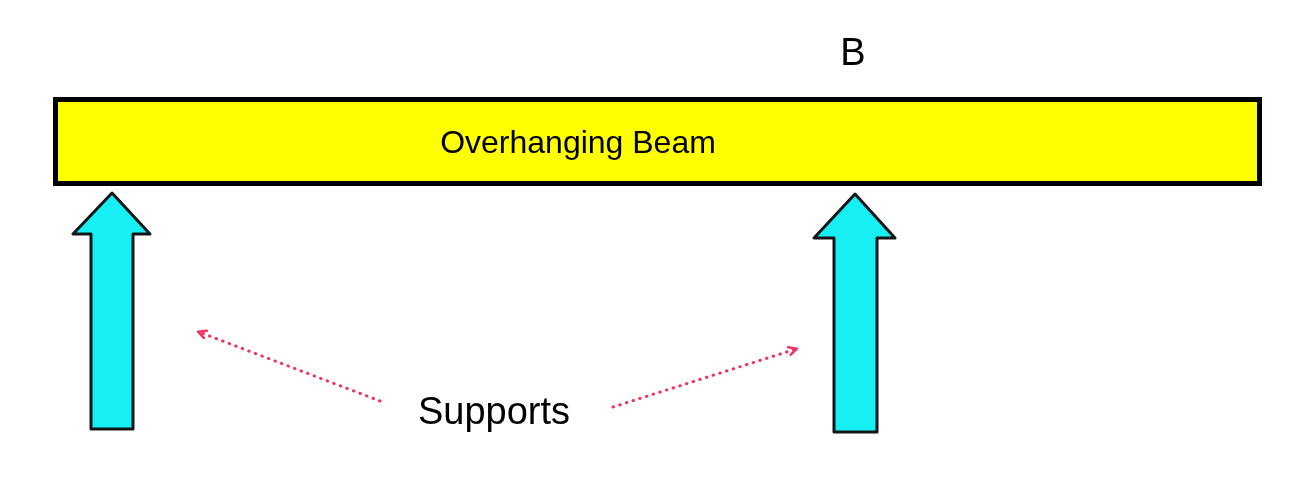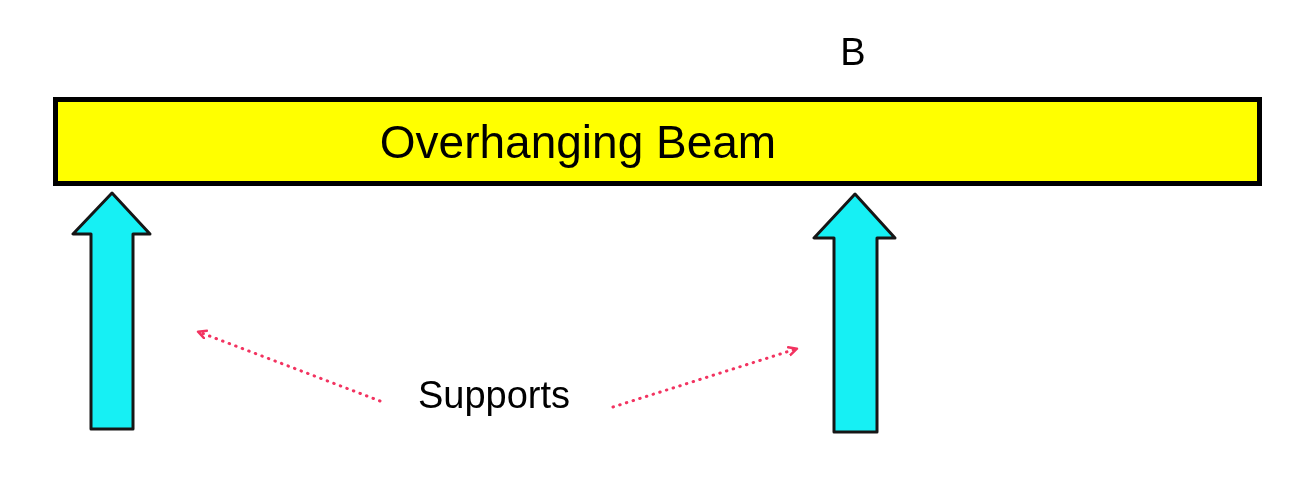--- a/index.html
+++ b/index.html
@@ -39,26 +39,26 @@
   }
   .beam-label-box {
     position: absolute;
     left: 53px;
     top: 97px;
     width: 1050px;
     height: 90px;
     display: flex;
     align-items: center;
     justify-content: center;
-    font-size: 46px;
+    font-size: 32px;
     pointer-events: none;
   }
   .supports-label {
     left: 404px;
-    top: 376px;
+    top: 392px;
     width: 180px;
     text-align: center;
     font-size: 38px;
   }
 </style>
 </head>
 <body>
 
 <div class="canvas">
 

